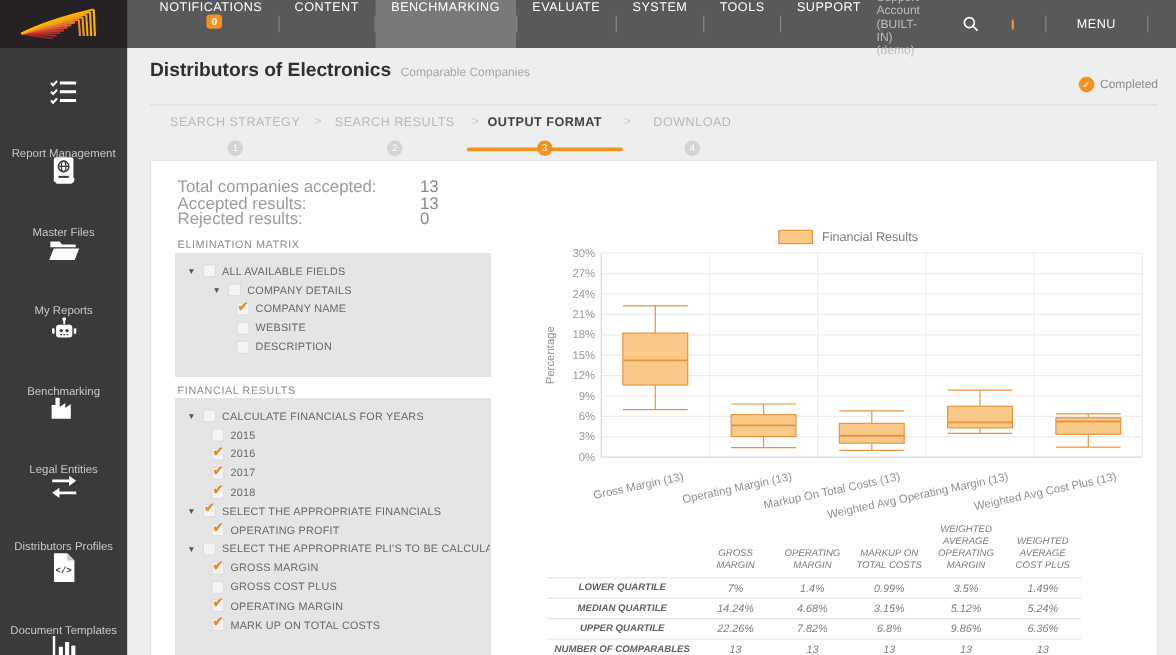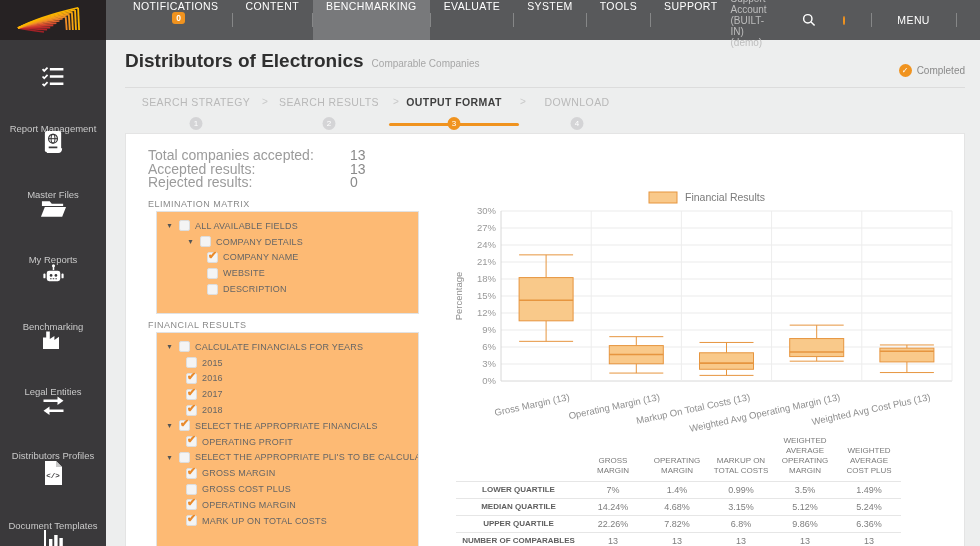--- a/index.html
+++ b/index.html
@@ -23,21 +23,21 @@
 
   
   .sidebar { position:absolute; left:0; top:40px; width:106px; height:506px; background:#3a393b; overflow:hidden; padding-top:24px; z-index:4; }
   .side-item { height:66px; display:flex; flex-direction:column; align-items:center; justify-content:flex-start; gap:7px; cursor:pointer; }
   .side-item .icon { height:26px; display:flex; align-items:center; }
   .side-item .lbl { color:#c9c9c9; font-size:9.5px; text-align:center; line-height:1.1; padding:0 4px;margin-top:28px; }
 
   
   .main { position:absolute; left:106px; top:40px; width:874px; height:506px; background:#edeeee; }
   .page-header { position:absolute; left:19px; right:15px; top:0; height:48px; border-bottom:1px solid #dcdcdc; }
-  .page-title { display:inline-block; font-size:19px; font-weight:600; color:#2f2f2f; margin-top:10px; }
+  .page-title { display:inline-block; font-size:16px; font-weight:600; color:#2f2f2f; margin-top:10px; }
   .page-subtitle { font-size:10px; color:#a7a7a7; margin-left:8px; }
   .completed { position:absolute; right:0; top:24px; display:flex; align-items:center; gap:5px; font-size:10px; color:#8a8a8a; }
   .check-circle { width:13px; height:13px; border-radius:50%; background:#f0931f; color:#fff; font-size:8px; display:flex; align-items:center; justify-content:center; }
   .check-circle::after { content:"✓"; }
 
   
   .steps { position:absolute; left:0; top:56px; width:100%; height:40px; }
   .step-label { position:absolute; top:0; transform:translateX(-50%); font-size:10.5px; letter-spacing:.4px; color:#b9b9b9; white-space:nowrap; cursor:pointer; }
   .step-label.active { color:#3f3f3f; font-weight:600; }
   .step-chevron { position:absolute; top:0; transform:translateX(-50%); font-size:10px; color:#c9c9c9; }
@@ -47,40 +47,40 @@
 
   
   .card { position:absolute; left:19px; top:93px; width:840px; height:500px; background:#fff; border:1px solid #e4e4e4; }
 
   .stats { position:absolute; left:22px; top:15px; }
   .stat-row { display:flex; font-size:14px; color:#9b9b9b; line-height:13.5px; }
   .stat-row .sl { width:202px; }
   .stat-row .sv { color:#8a8a8a; }
 
   .panel-title { position:absolute; left:22px; font-size:9px; color:#8a8a8a; letter-spacing:.5px; }
-  .panel { position:absolute; left:30px; width:263px; background:#fdba74; border:1px solid #e2e2e2; padding:6px 0; overflow:hidden; }
+  .panel { position:absolute; left:20px; width:263px; background:#e5e5e5; border:1px solid #e2e2e2; padding:6px 0; overflow:hidden; }
   .tree-row { display:flex; align-items:center; gap:5px; height:15.8px; }
   .arrow { width:9px; font-size:8px; color:#555; text-align:center; cursor:pointer; flex:0 0 auto; }
   .arrow::before { content:"▾"; }
   .cb { position:relative; width:11px; height:11px; background:#f4f4f4; border:1px solid #ddd; border-radius:2px; flex:0 0 auto; cursor:pointer; }
   .cb.checked::after { content:"✔"; position:absolute; left:0; top:-4px; color:#e98a2b; font-size:11px; font-weight:bold; }
   .tree-lbl { font-size:9px; color:#666; letter-spacing:.2px; white-space:nowrap; }
 
   
   .chart { position:absolute; left:325px; top:53px; width:510px; height:246px; }
   .chart text { font-family:"Liberation Sans", sans-serif; }
   .lg { font-size:10.5px; fill:#7a7a7a; }
   .tick { font-size:9.5px; fill:#999; }
   .xl { font-size:9.5px; fill:#8f8f8f; }
   .yl { font-size:9.5px; fill:#8f8f8f; }
 
   
   .tablewrap { position:absolute; left:330px; top:300px; width:445px; }
   table { border-collapse:collapse; width:445px; table-layout:fixed; }
-  th, td { font-weight:normal; }
+  th, td { font-weight:normal;font-style:italic; }
   thead th { font-size:8px; color:#7a7a7a; text-align:center; vertical-align:bottom; padding:2px 3px 5px; line-height:1.25; }
   tbody th { font-size:8px; font-weight:bold; color:#5f5f5f; text-align:center; padding:3px 4px; line-height:1.2; }
   tbody td { font-size:9px; color:#7d7d7d; text-align:center; padding:3px 2px; }
   tbody tr { border-top:1px solid #e6e6e6; }
   tbody tr:last-child { border-bottom:1px solid #e6e6e6; }
   .col-label { width:125px; }
 </style>
 </head>
 <body>
 

